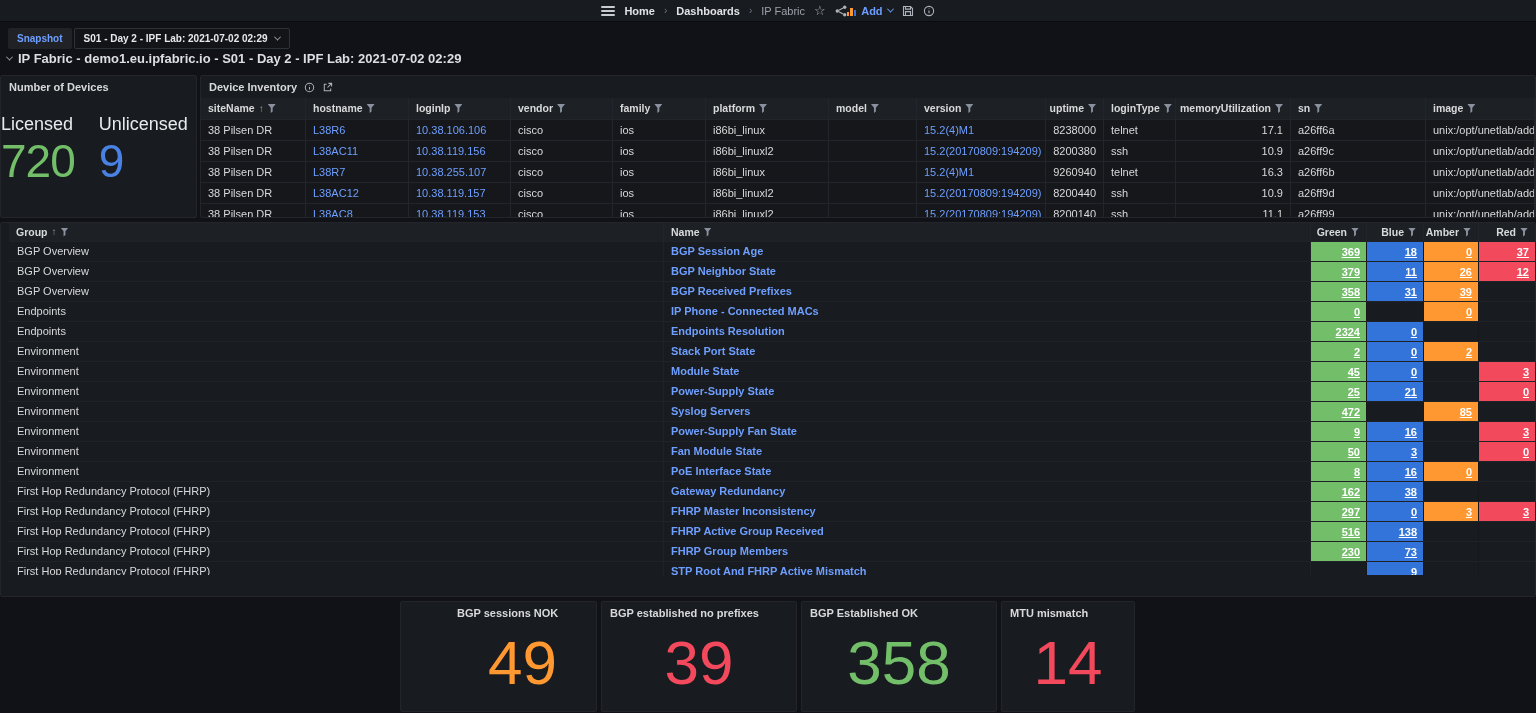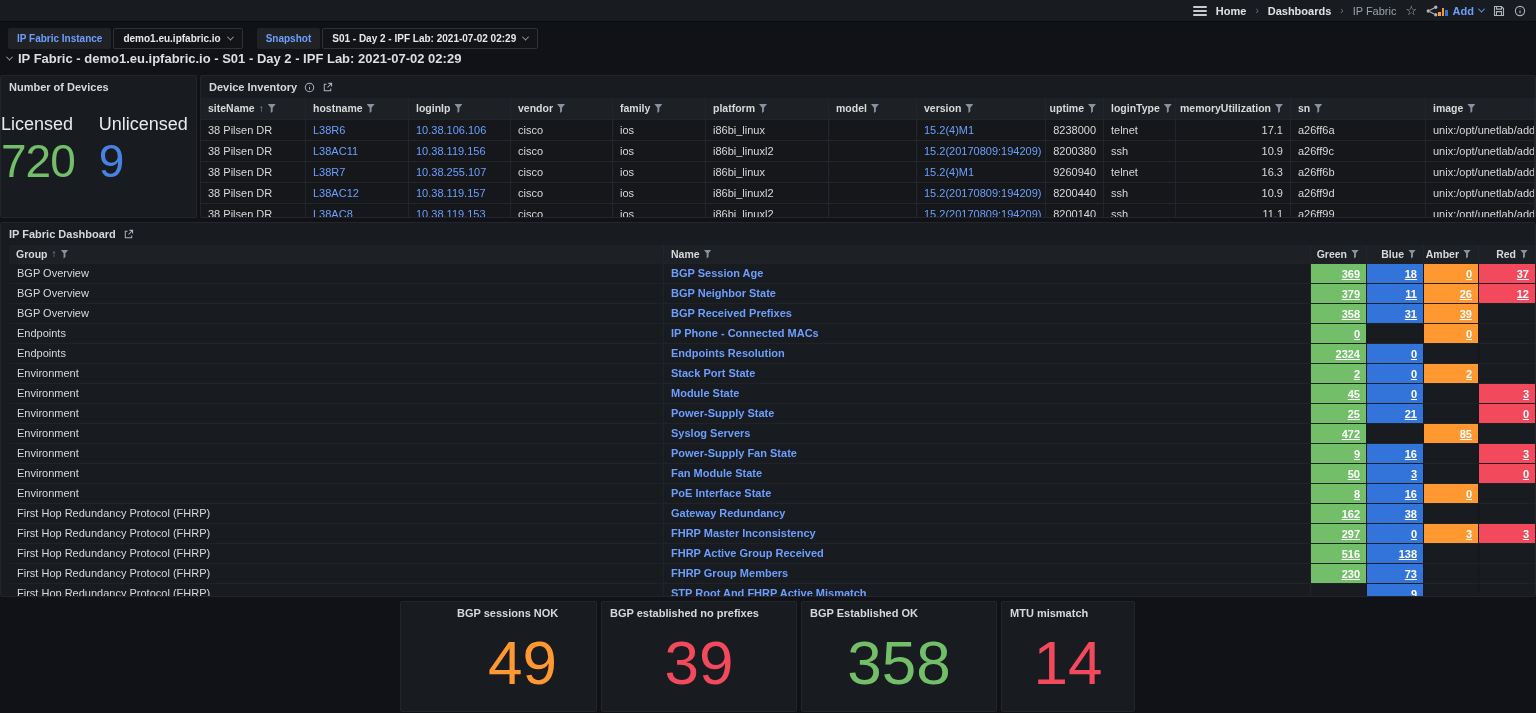--- a/index.html
+++ b/index.html
@@ -1,21 +1,21 @@
 <!DOCTYPE html>
 <html><head>
 <meta charset="utf-8">
 <style>
   * { margin:0; padding:0; box-sizing:border-box; }
   html,body { width:1536px; height:713px; background:#111217; overflow:hidden;
     font-family:"Liberation Sans", sans-serif; color:#D8D9DA; }
 
   
   .topbar { position:absolute; top:0; left:0; width:1536px; height:22px; background:#181B1F;
-    border-bottom:1px solid #0b0c0e; display:flex; align-items:center; justify-content:flex-end; padding:4px 10px; }
+    border-bottom:1px solid #0b0c0e; display:flex; align-items:center; justify-content:center; padding:4px 10px; }
   .tb-left, .tb-right { display:flex; align-items:center; gap:9px; }
   .burger { display:flex; flex-direction:column; gap:2px; width:14px; cursor:pointer; }
   .burger span { height:2px; background:#C7CCD1; border-radius:1px; }
   .crumb { font-size:11px; font-weight:bold; color:#E0E2E5; cursor:pointer; }
   .crumb.current { color:#9DA3AB; font-weight:normal; }
   .crumb-sep { color:#6E7680; font-size:10px; }
   .star { color:#AEB4BC; font-size:13px; line-height:1; cursor:pointer; }
   .icon-btn { display:flex; align-items:center; cursor:pointer; }
   .addwrap { display:flex; align-items:center; gap:5px; cursor:pointer; }
   .bars { display:flex; align-items:flex-end; gap:1px; height:10px; }
@@ -134,27 +134,20 @@
       <svg class="lineicon" width="12" height="12" viewBox="0 0 12 12">
           <circle cx="6" cy="6" r="4.6"></circle>
           <path d="M6 5.4v2.8M6 3.6v.5"></path>
         </svg>
     </span>
   </div>
 </div>
 
 <div class="filters">
   <div class="vargrp">
-    <div class="var-label">IP Fabric Instance</div>
-    <div class="var-value">
-      <span>demo1.eu.ipfabric.io</span>
-      <span class="chev"></span>
-    </div>
-  </div>
-  <div class="vargrp">
     <div class="var-label">Snapshot</div>
     <div class="var-value">
       <span>S01 - Day 2 - IPF Lab: 2021-07-02 02:29</span>
       <span class="chev"></span>
     </div>
   </div>
 </div>
 
 <div class="section-row">
   <span class="chev"></span>
@@ -321,29 +314,20 @@
         <div class="inv-cell right">8200140</div>
         <div class="inv-cell">ssh</div>
         <div class="inv-cell right">11.1</div>
         <div class="inv-cell">a26ff99</div>
         <div class="inv-cell">unix:/opt/unetlab/addo...</div>
       </div>
     </div>
 </div>
 
 <div class="panel" id="dashboard">
-  <div class="panel-title-row">
-    <span class="panel-title">IP Fabric Dashboard</span>
-    <span class="icon-btn">
-      <svg class="lineicon" width="11" height="11" viewBox="0 0 12 12">
-          <path d="M5 2.5H2.5v7h7V7"></path>
-          <path d="M7 1.5h3.5V5M10.5 1.5 6 6"></path>
-        </svg>
-    </span>
-  </div>
   <div class="dash-grid dash-head" id="dashHead">
       <div>
         <div class="hl">Group</div>
         <div class="sort">↑</div>
         <div class="funnel"></div>
       </div>
       <div>
         <div class="hl">Name</div>
         <div class="funnel"></div>
       </div>

